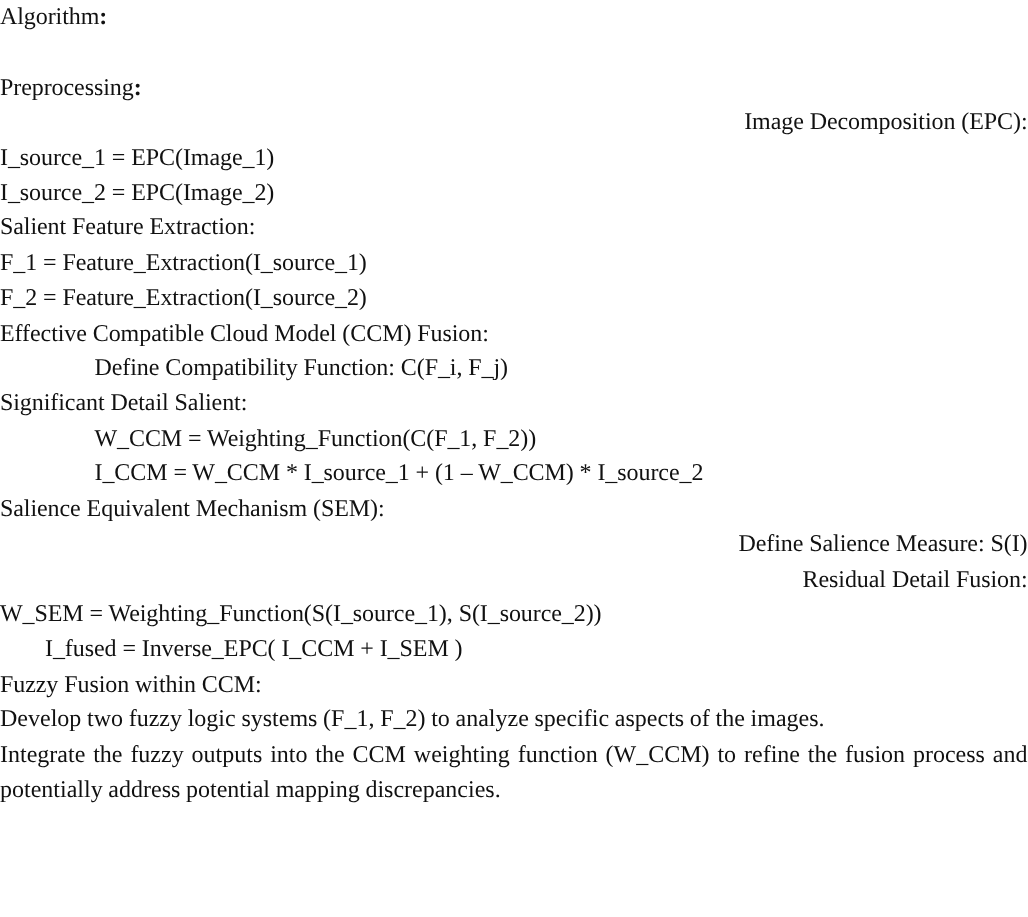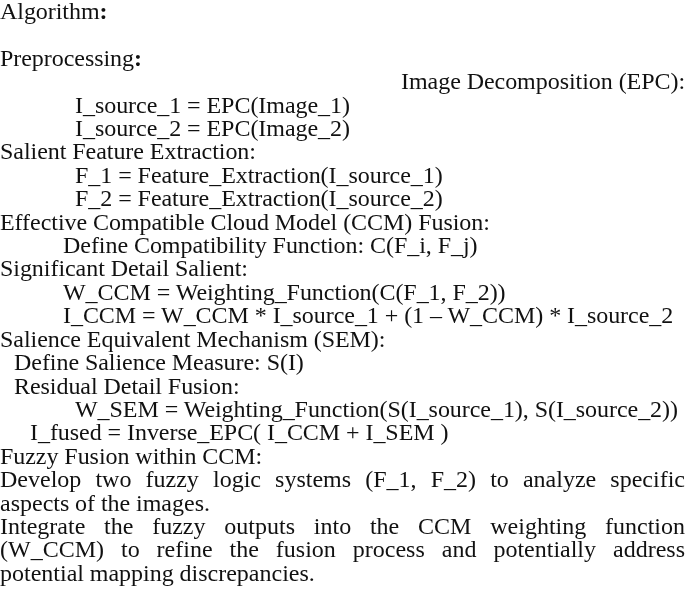--- a/index.html
+++ b/index.html
@@ -12,39 +12,39 @@
     height: 611px;
     overflow: hidden;
     font-family: "Liberation Serif", "DejaVu Serif", serif;
     color: #111111;
     -webkit-font-smoothing: antialiased;
   }
   #algorithm-block {
     width: 685px;
     padding: 0;
     margin: 0;
-    font-size: 24px;
+    font-size: 16px;
     line-height: 23.4px;
   }
   .line {
     white-space: pre;
     margin: 0;
     padding: 0;
     letter-spacing: -0.05px;
   }
   .line.blank {
     white-space: pre;
   }
   
   .ind-0 { padding-left: 0px; }
-  .ind-1 { padding-left: 14px; }
+  .ind-1 { padding-left: 14px; text-align: right; }
   .ind-2 { padding-left: 38px; text-align: right; }
   .ind-3 { padding-left: 30px; }
   .ind-4 { padding-left: 63px; }
-  .ind-5 { padding-left: 75px; }
+  .ind-5 { }
 
   .bold-colon {
     font-weight: bold;
   }
 
   
   .para {
     white-space: normal;
     text-align: justify;
     text-align-last: left;

